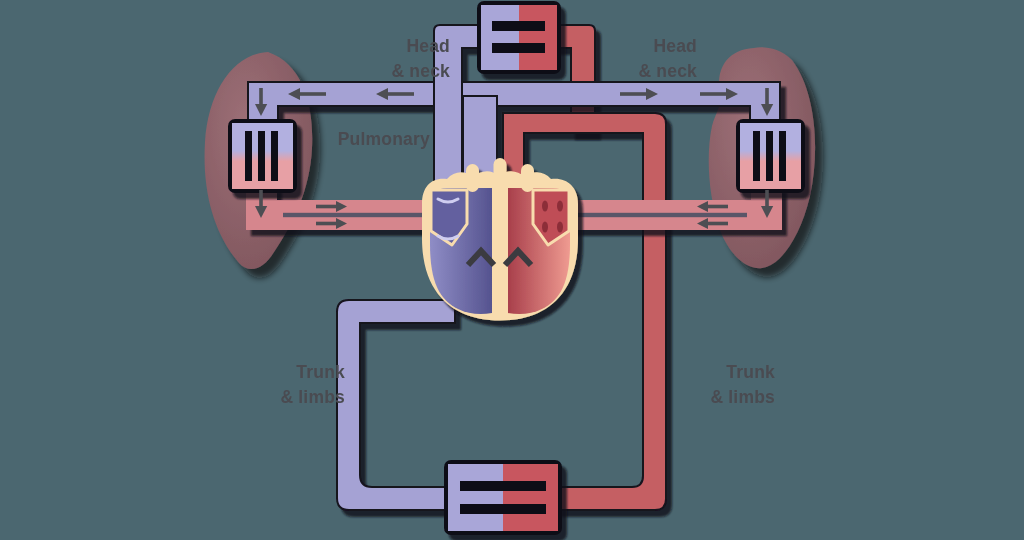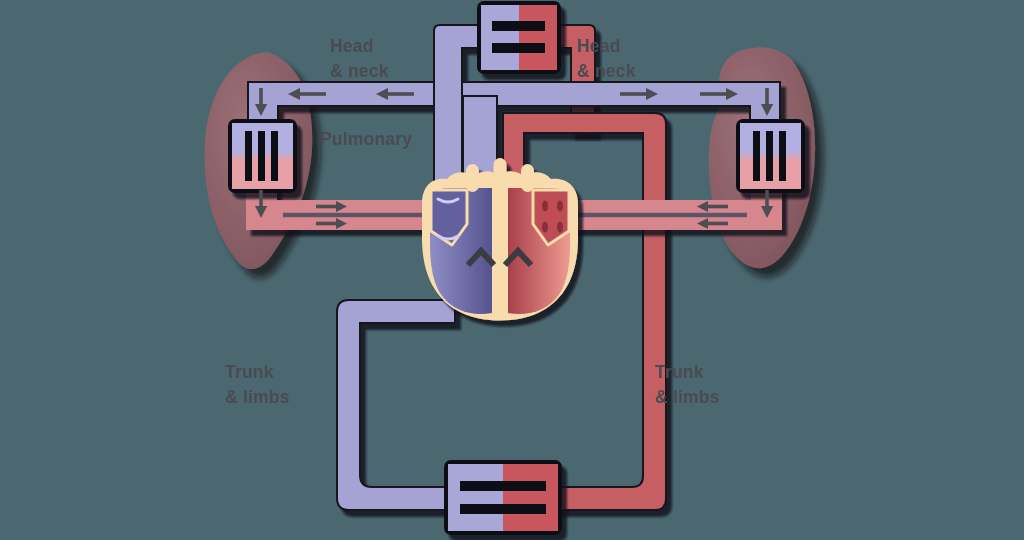--- a/index.html
+++ b/index.html
@@ -1,20 +1,20 @@
 <!DOCTYPE html>
 <html><head>
 <meta charset="utf-8">
 <style>
   html,body{margin:0;padding:0;}
   body{background:#4b6770;font-family:"Liberation Sans",sans-serif;}
   #stage{position:relative;width:1024px;height:540px;background:#4b6770;overflow:hidden;}
   #diagram-svg{position:absolute;left:0;top:0;}
   .lbl{position:absolute;font-weight:bold;font-size:17.5px;line-height:1.42;
-       color:#4a4b51;text-align:left;letter-spacing:.2px;}
+       color:#4a4b51;text-align:right;letter-spacing:.2px;}
   .lbl-line{display:block;}
 </style>
 </head>
 <body>
 
 <div id="stage">
 
 <svg id="diagram-svg" width="1024" height="540" viewBox="0 0 1024 540" xmlns="http://www.w3.org/2000/svg">
   <defs>
     <filter id="shadow" x="-20%" y="-20%" width="150%" height="150%">
@@ -187,21 +187,21 @@
 </svg>
 
 <div class="lbl" style="left:330px;top:34px;width:120px">
   <span class="lbl-line">Head</span>
   <span class="lbl-line">&amp; neck</span>
 </div>
 <div class="lbl" style="left:577px;top:34px;width:120px">
   <span class="lbl-line">Head</span>
   <span class="lbl-line">&amp; neck</span>
 </div>
-<div class="lbl" style="left:320px;top:127px;width:140px">
+<div class="lbl" style="left:290px;top:127px;width:140px">
   <span class="lbl-line">Pulmonary</span>
 </div>
 <div class="lbl" style="left:225px;top:360px;width:120px">
   <span class="lbl-line">Trunk</span>
   <span class="lbl-line">&amp; limbs</span>
 </div>
 <div class="lbl" style="left:655px;top:360px;width:120px">
   <span class="lbl-line">Trunk</span>
   <span class="lbl-line">&amp; limbs</span>
 </div>

